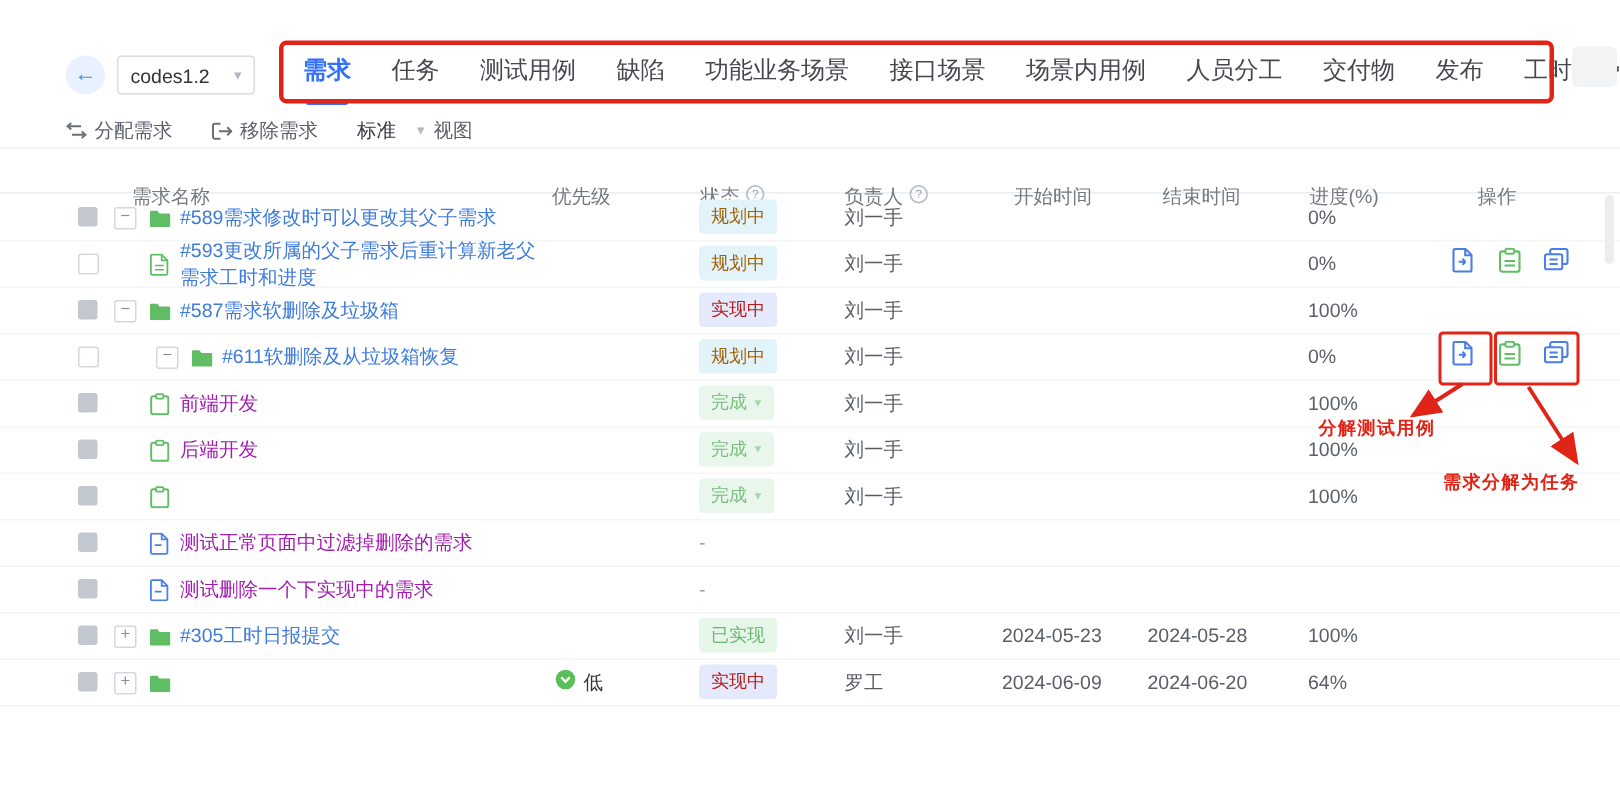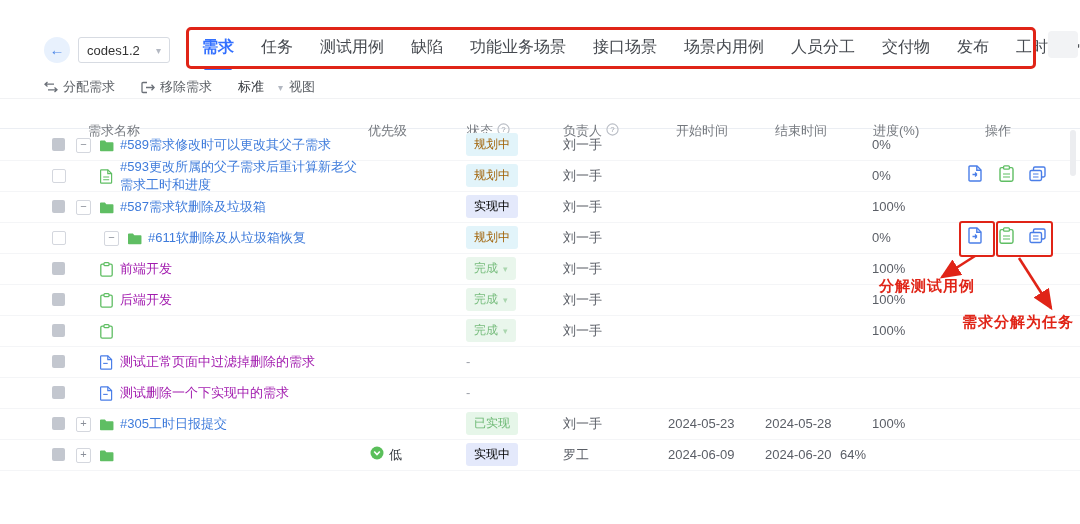--- a/index.html
+++ b/index.html
@@ -39,32 +39,32 @@
   .chk.empty{background:#fff;border:1px solid #d4d7de;width:12px;height:12px;}
   .expander{position:absolute;top:9px;width:13px;height:13px;border:1px solid #d4d7de;border-radius:2px;
     background:#fff;color:#8a8f99;font-size:11px;line-height:11px;text-align:center;cursor:pointer;}
   .type-icon{position:absolute;top:8px;width:16px;height:16px;display:flex;align-items:center;justify-content:center;}
   .name{position:absolute;top:0;height:31px;display:flex;align-items:center;font-size:13px;max-width:240px;overflow:hidden;}
   .name.link{color:#3e7bdb;cursor:pointer;}
   .name.plain{color:#a21caf;}
   .badge{border-radius:3px;font-size:12px;padding:3px 8px;display:inline-flex;align-items:center;gap:5px;cursor:pointer;}
   .badge .bcaret{font-size:9px;opacity:.55;}
   .badge.planning{background:#e2f4fa;color:#a16207;}
-  .badge.doing{background:#e4e9fb;color:#000000;}
+  .badge.doing{background:#e4e9fb;color:#b91c1c;}
   .badge.done{background:#e9f6ec;color:#78bd7e;}
   .badge.realized{background:#e6f6e9;color:#6cb873;}
   .dash{color:#9ca1a9;}
   .pri{display:flex;align-items:center;gap:5px;color:#33373d;}
   .actions{position:absolute;left:966px;top:0;height:31px;display:flex;align-items:center;gap:13px;}
   .act{width:18px;height:18px;display:flex;align-items:center;justify-content:center;cursor:pointer;}
   .scroll-thumb{position:absolute;left:1070px;top:130px;width:6px;height:46px;border-radius:3px;background:#ecedf0;cursor:pointer;}
   
   .anno-box{position:absolute;border:3px solid #e02417;border-radius:5px;pointer-events:none;box-sizing:border-box;}
   .anno-box.thin{border-width:2.5px;border-radius:3px;}
-  .anno-label{position:absolute;color:#e02417;font-size:15px;font-weight:bold;letter-spacing:1px;pointer-events:none;white-space:nowrap;}
+  .anno-label{position:absolute;color:#e02417;font-size:12px;font-weight:bold;letter-spacing:1px;pointer-events:none;white-space:nowrap;}
   .anno-svg{position:absolute;left:0;top:0;pointer-events:none;}
 </style>
 </head>
 <body>
 
 <div class="back-btn">←</div>
 <div class="proj-select">
   <span>codes1.2</span>
   <span class="caret">▾</span>
 </div>
@@ -373,21 +373,21 @@
         <span>低</span>
       </span>
       <span class="cell" style="left: 466px;">
         <span class="badge doing">
           <span>实现中</span>
         </span>
       </span>
       <span class="cell" style="left: 563px;">罗工</span>
       <span class="cell" style="left: 668px;">2024-06-09</span>
       <span class="cell" style="left: 765px;">2024-06-20</span>
-      <span class="cell" style="left: 840px;">64%</span>
+      <span class="cell" style="left: 872px;">64%</span>
     </div>
   </div>
 <div class="scroll-thumb"></div>
 
 <div class="anno-box" style="left:186px;top:27px;width:850px;height:42px;"></div>
 <div class="anno-box thin" style="left:959px;top:221px;width:36px;height:36px;"></div>
 <div class="anno-box thin" style="left:996px;top:221px;width:57px;height:36px;"></div>
 <svg class="anno-svg" width="1080" height="524">
   <defs>
     <marker id="ah" markerWidth="9" markerHeight="8" refX="7" refY="3.5" orient="auto">

